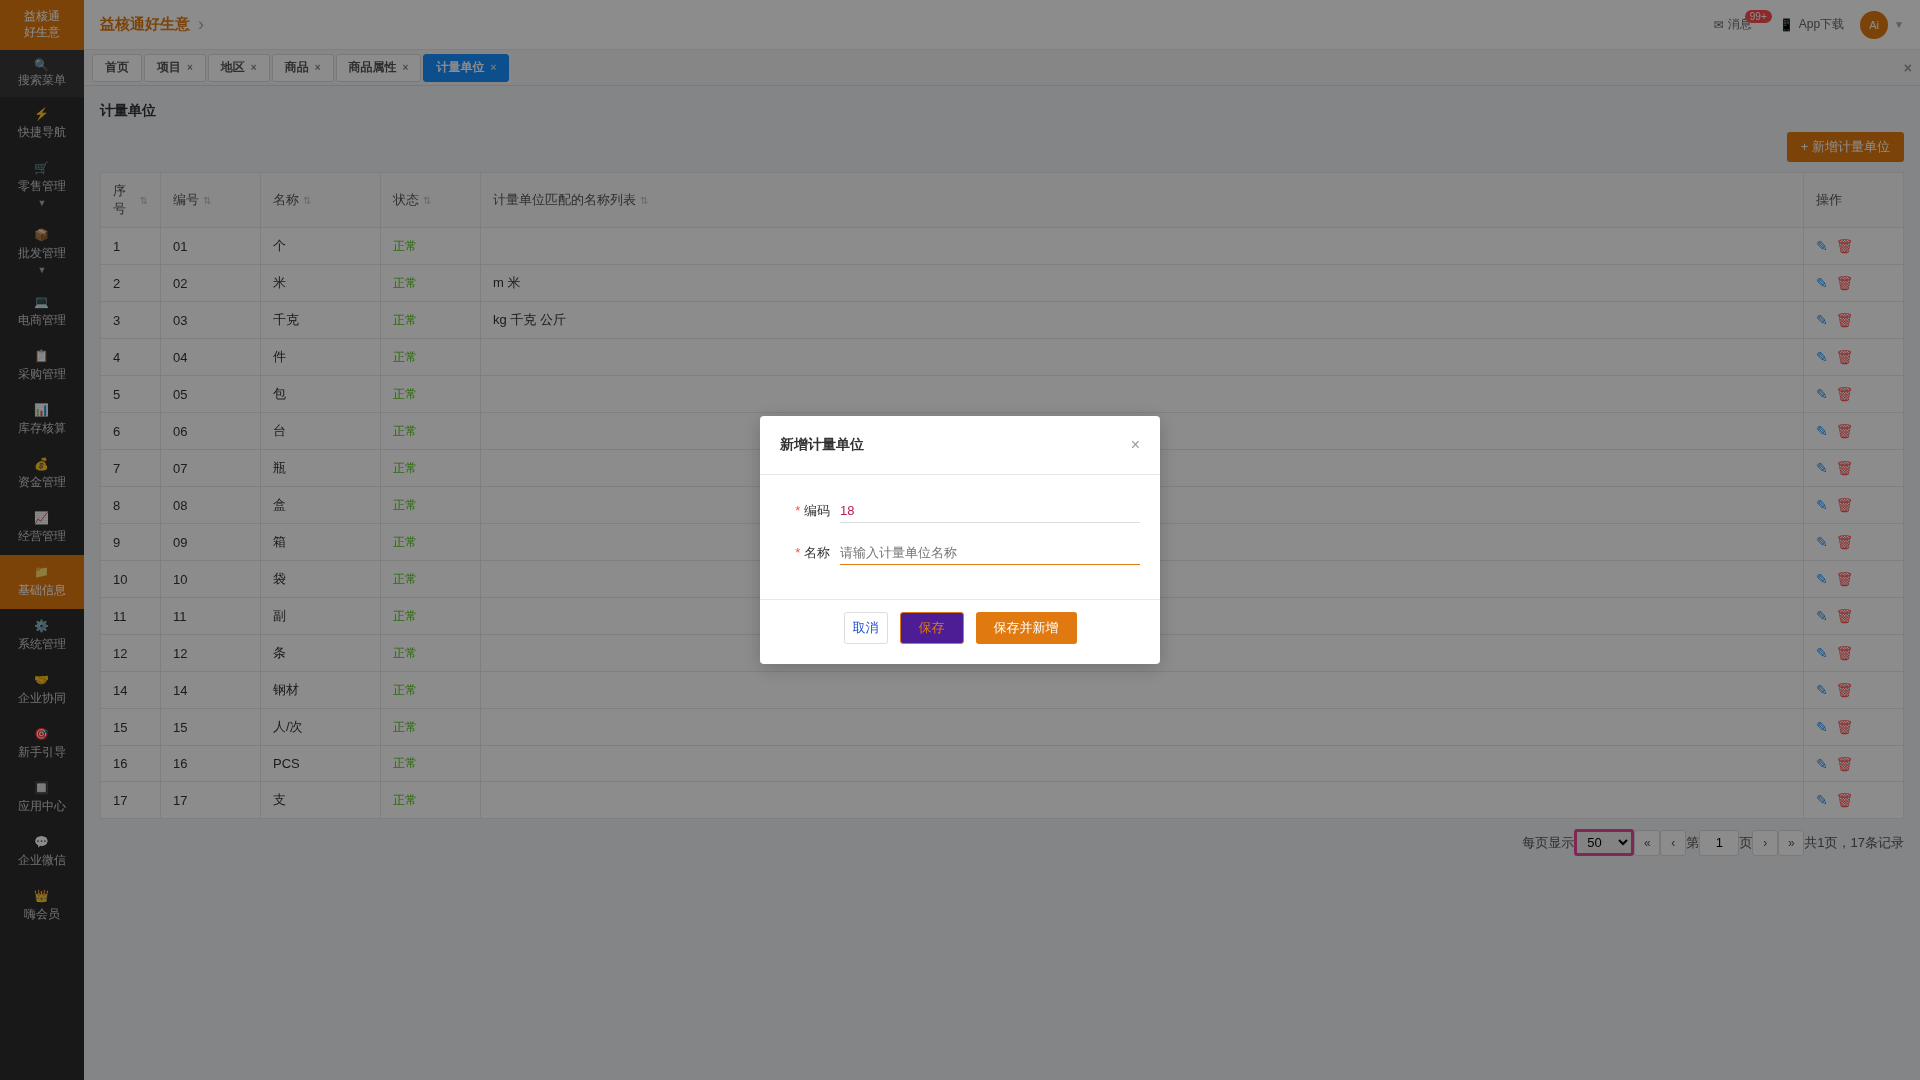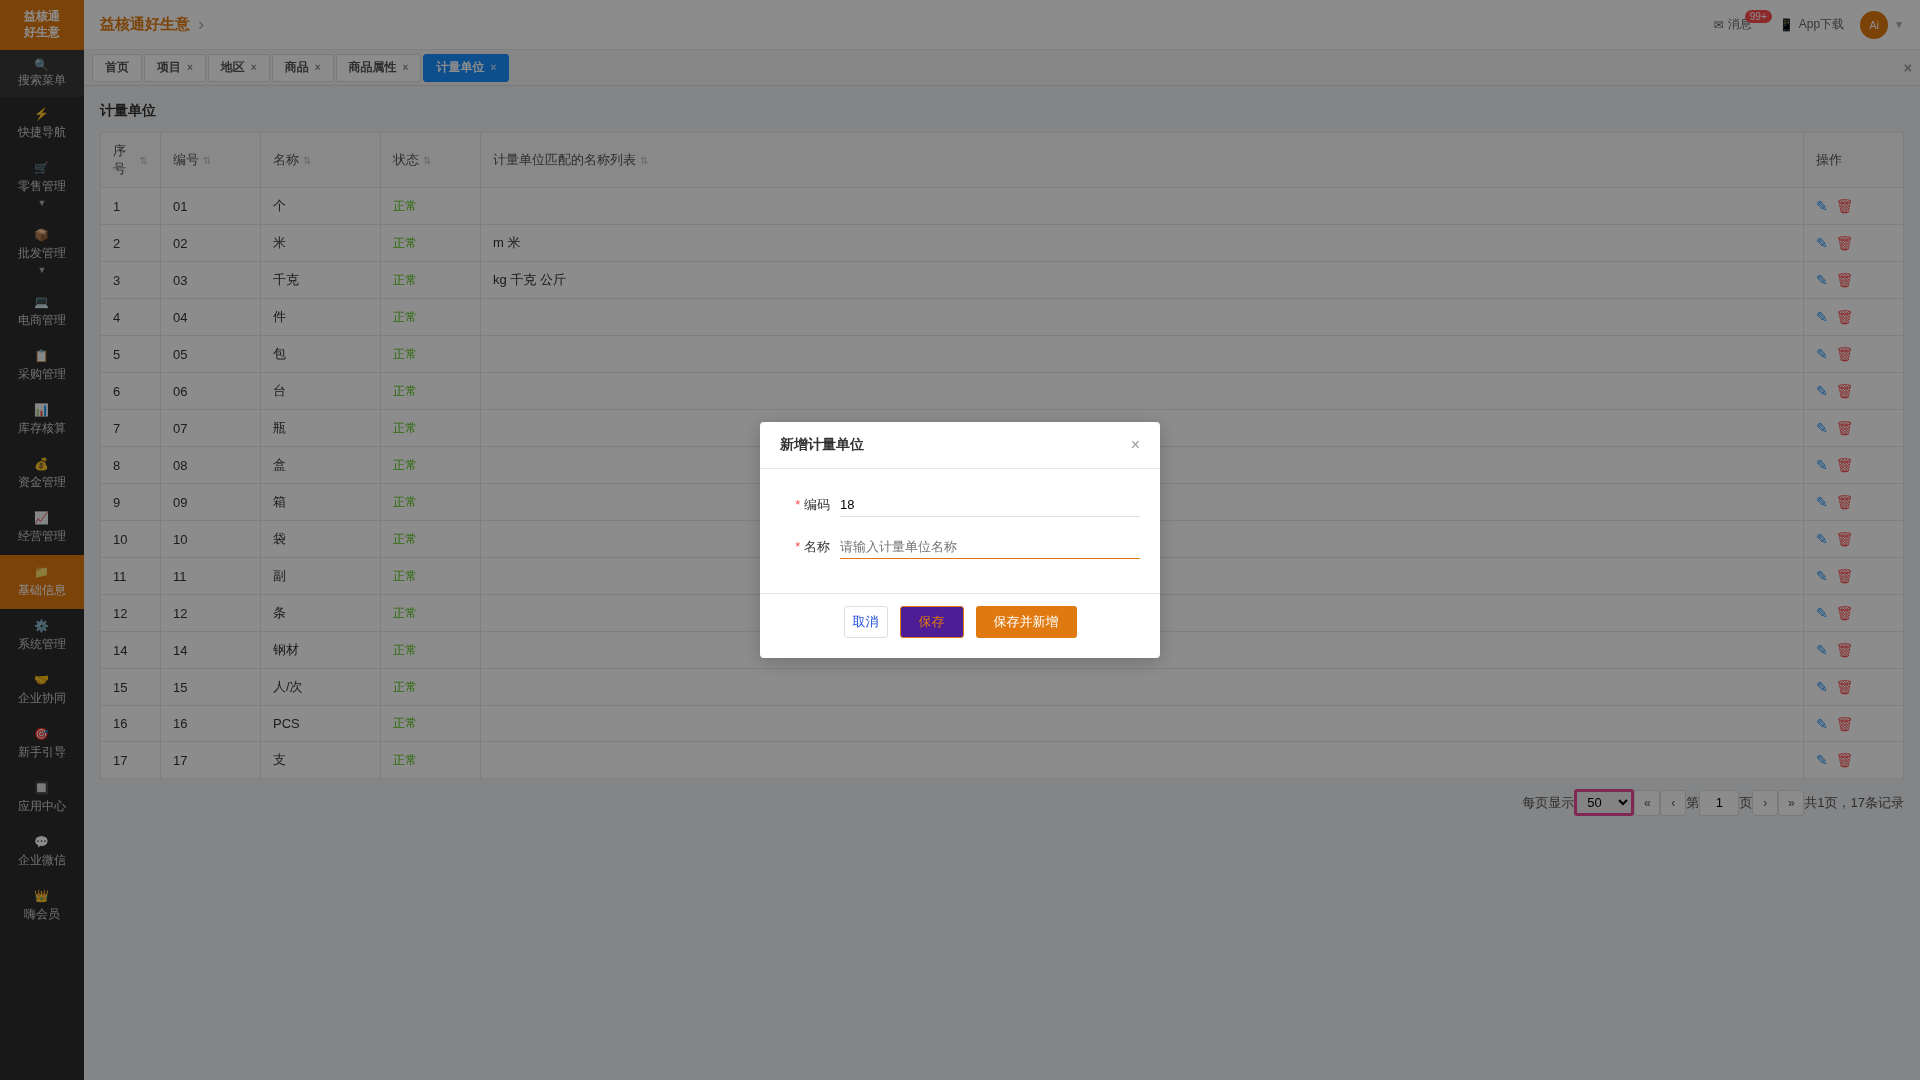--- a/index.html
+++ b/index.html
@@ -18,21 +18,21 @@
     }
     .sidebar-logo {
       width: 84px;
       height: 50px;
       background: #e07a10;
       display: flex;
       align-items: center;
       justify-content: center;
       color: white;
       font-size: 14px;
-      font-weight: bold;
+      font-weight: normal;
     }
     .sidebar-search {
       width: 100%;
       padding: 8px 6px;
       background: #3a3a3a;
       color: #ccc;
       font-size: 12px;
       text-align: center;
       cursor: pointer;
     }
@@ -223,21 +223,21 @@
       z-index: 1000;
     }
     .modal {
       background: white;
       border-radius: 4px;
       width: 400px;
       box-shadow: 0 4px 20px rgba(0,0,0,0.2);
       overflow: hidden;
     }
     .modal-header {
-      padding: 14px 20px;
+      padding: 20px 20px;
       border-bottom: 1px solid #e8e8e8;
       display: flex;
       justify-content: space-between;
       align-items: center;
     }
     .modal-title {
       font-size: 14px;
       font-weight: bold;
       color: #333;
     }
@@ -266,21 +266,21 @@
       content: "* ";
       color: #ff4d4f;
     }
     .form-input {
       flex: 1;
       border: none;
       border-bottom: 1px solid #ddd;
       padding: 4px 0;
       font-size: 13px;
       outline: none;
-      color: #000000;
+      color: #be185d;
     }
     .form-input.active-border {
       border-bottom-color: #e07a10;
     }
     .modal-footer {
       padding: 12px 20px 20px;
       display: flex;
       justify-content: center;
       gap: 12px;
       border-top: 1px solid #e8e8e8;
@@ -456,20 +456,23 @@
     <div class="tab active">
       <span>计量单位</span>
       <span class="tab-close">×</span>
     </div>
     <div class="tabbar-close-btn">×</div>
   </div>
 
   <div class="content">
     <div class="page-title">计量单位</div>
 
+    <div class="table-toolbar">
+      <button class="btn-add">+ 新增计量单位</button>
+    </div>
 
     <table class="data-table">
       <thead>
         <tr>
           <th style="width:60px;">
             <div class="th-sortable">
                 <span>序号</span>
                 <span class="sort-icon">⇅</span>
               </div>
           </th>

